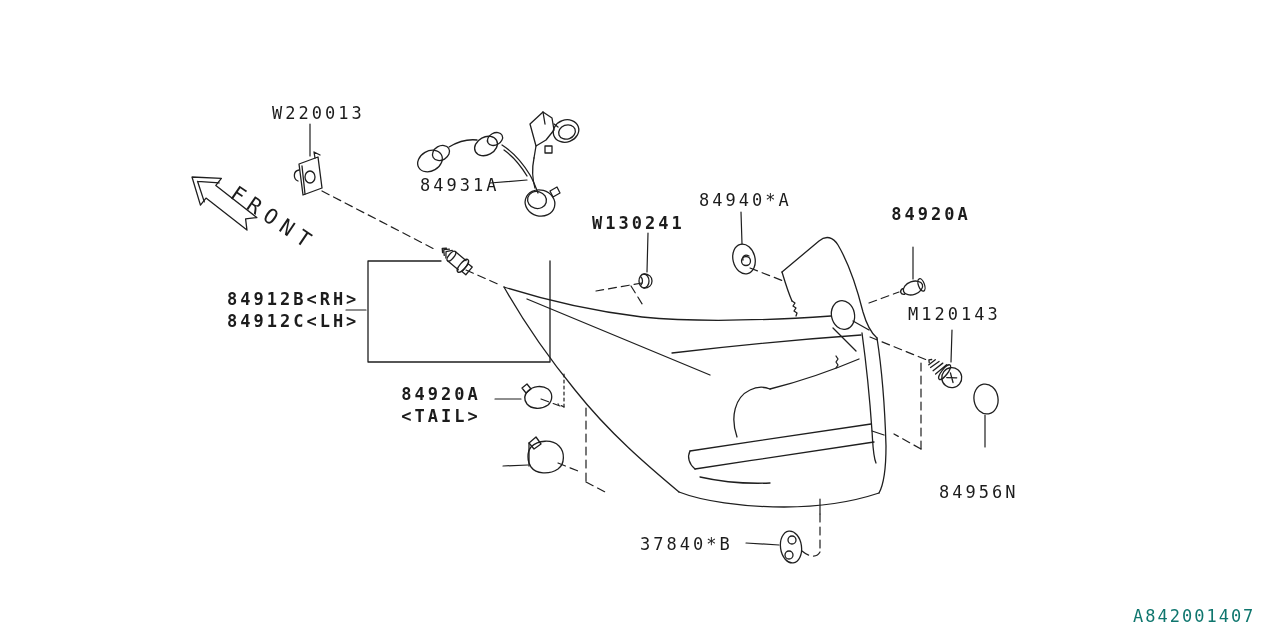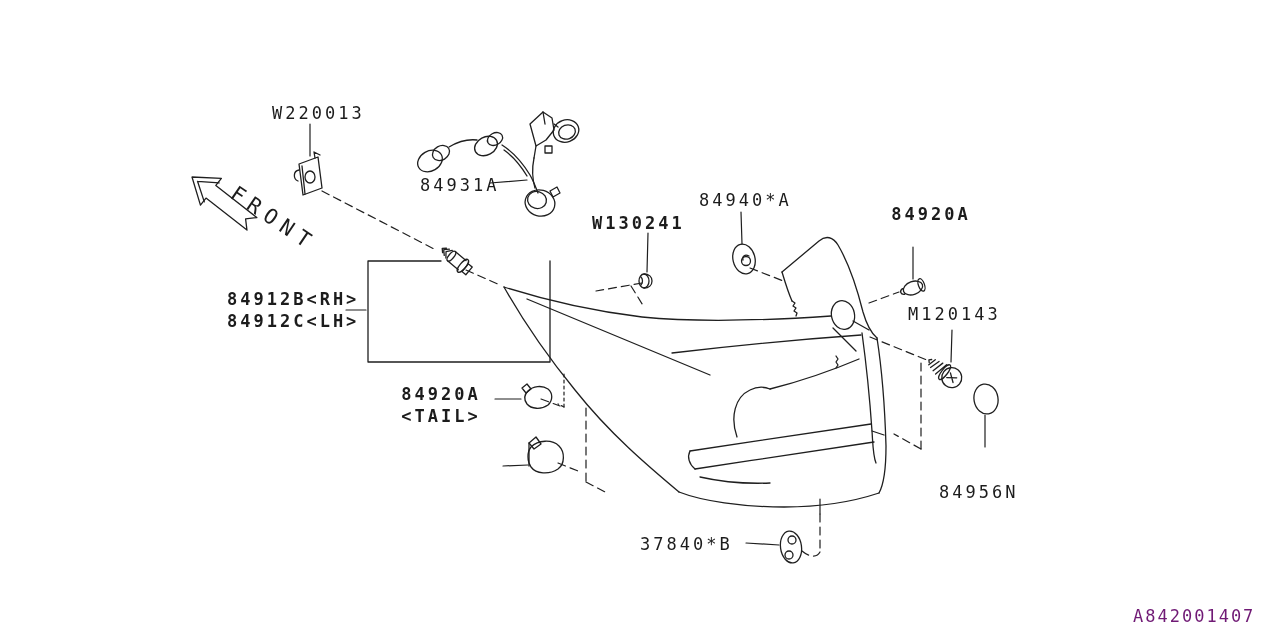--- a/index.html
+++ b/index.html
@@ -19,21 +19,21 @@
     line-height:22px;
     white-space:nowrap;
   }
   .lbl .ln{display:block;font-weight:bold;}
   .lbl.center .ln{text-align:center;}
   .stack2{line-height:22px;margin-left:21px;}
   .drawno{
     position:absolute;
     font-size:17px;
     letter-spacing:2px;
-    color:#701a75;
+    color:#0f766e;
   }
 </style>
 </head>
 <body>
 
 <div class="stage">
 
   <svg width="1280" height="640" viewBox="0 0 1280 640" fill="none" stroke="#1f1f1f" stroke-width="1.3" stroke-linecap="round" stroke-linejoin="round">
 
     <g transform="translate(192,177) rotate(38)">

